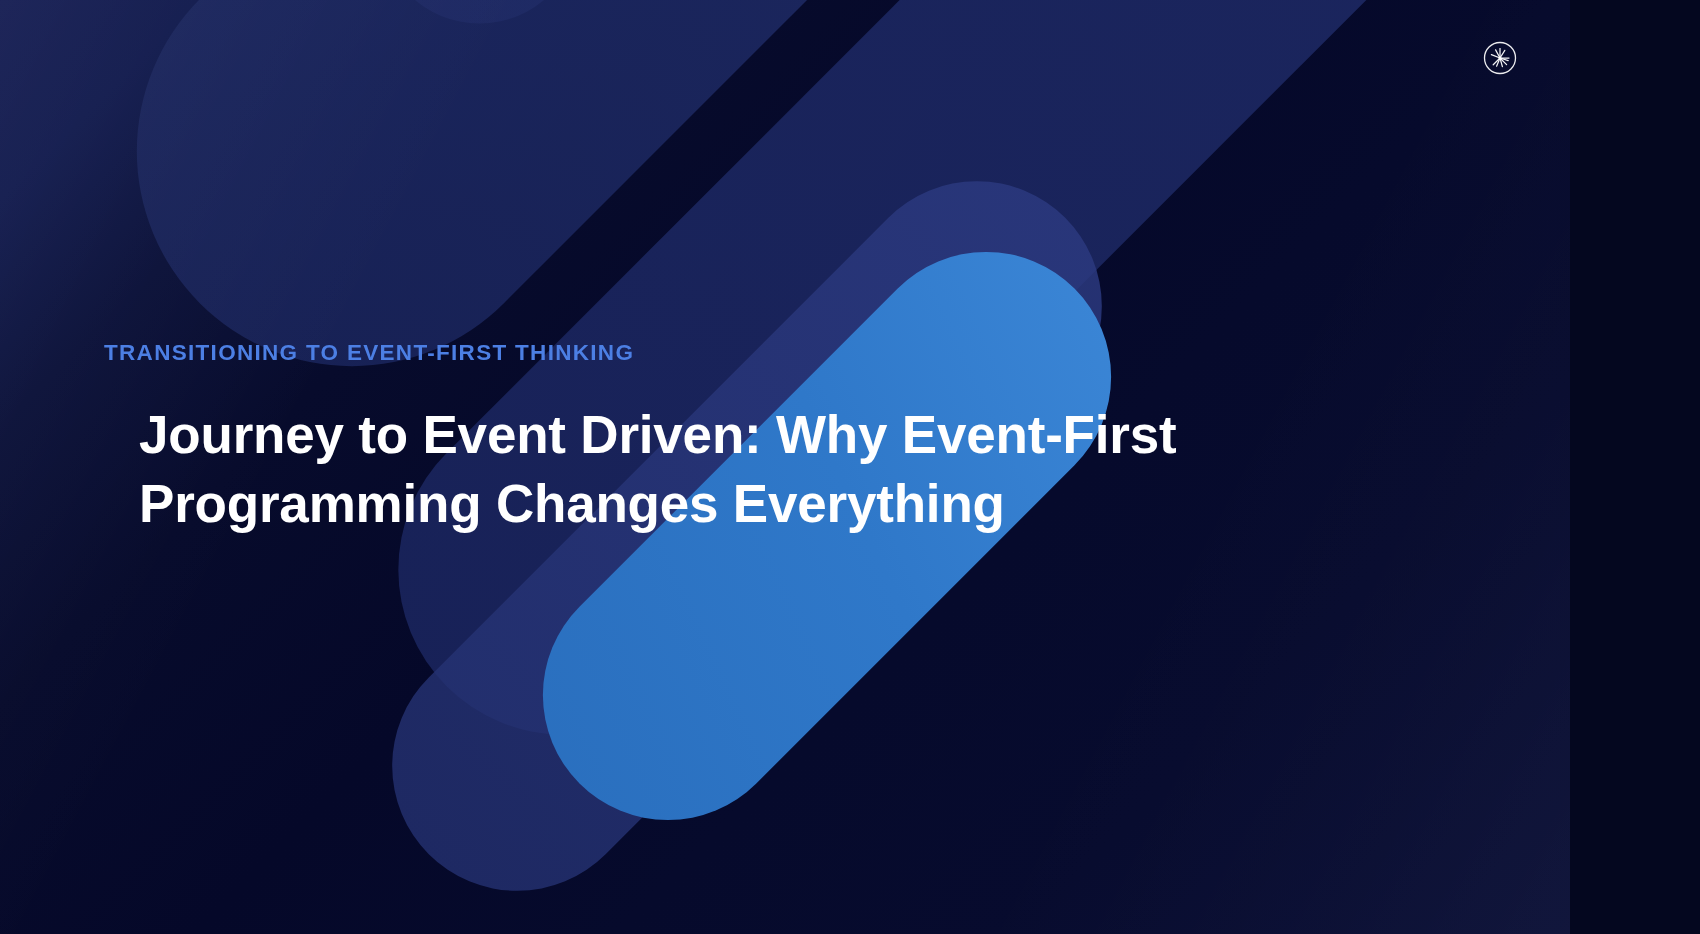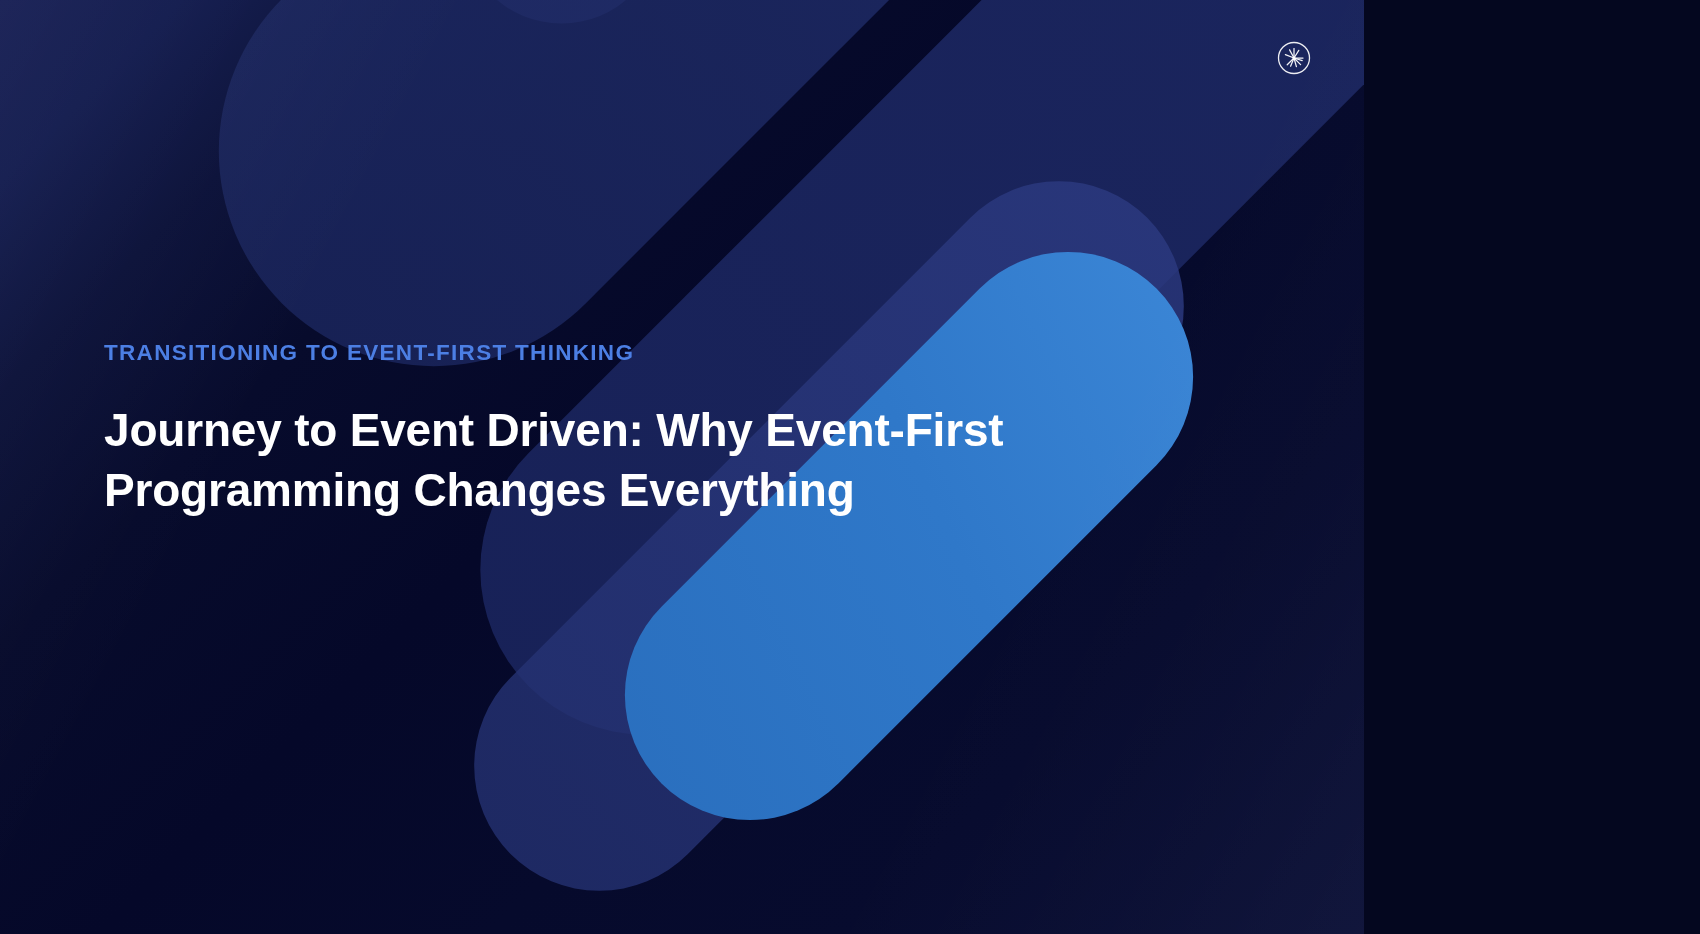--- a/index.html
+++ b/index.html
@@ -8,21 +8,21 @@
   html, body {
     width:1700px;
     height:934px;
     overflow:hidden;
     background:#04071f;
     font-family:"Liberation Sans", sans-serif;
   }
 
   .hero {
     position:relative;
-    width:1364px;
+    width:1570px;
     height:934px;
     overflow:hidden;
     background:
       linear-gradient(135deg,
         #141c52 0%,
         #111a4d 8%,
         #0b1139 17%,
         #070b2c 28%,
         #050829 45%,
         #060a2c 62%,
@@ -110,25 +110,26 @@
     color:#4c7fe4;
     font-size:22.5px;
     font-weight:700;
     letter-spacing:1.3px;
     line-height:1.3;
     margin-bottom:34px;
     text-transform:uppercase;
   }
   .title {
     color:#ffffff;
-    font-size:46px;
+    font-size:53px;
     font-weight:700;
     line-height:1.3;
     letter-spacing:-0.2px;
     max-width:1200px;
+    margin-left:35px;
   }
 </style>
 </head>
 <body>
 
 <div class="hero">
 
   <div class="bands">
 
     <div class="pill pill-navy-1"></div>

